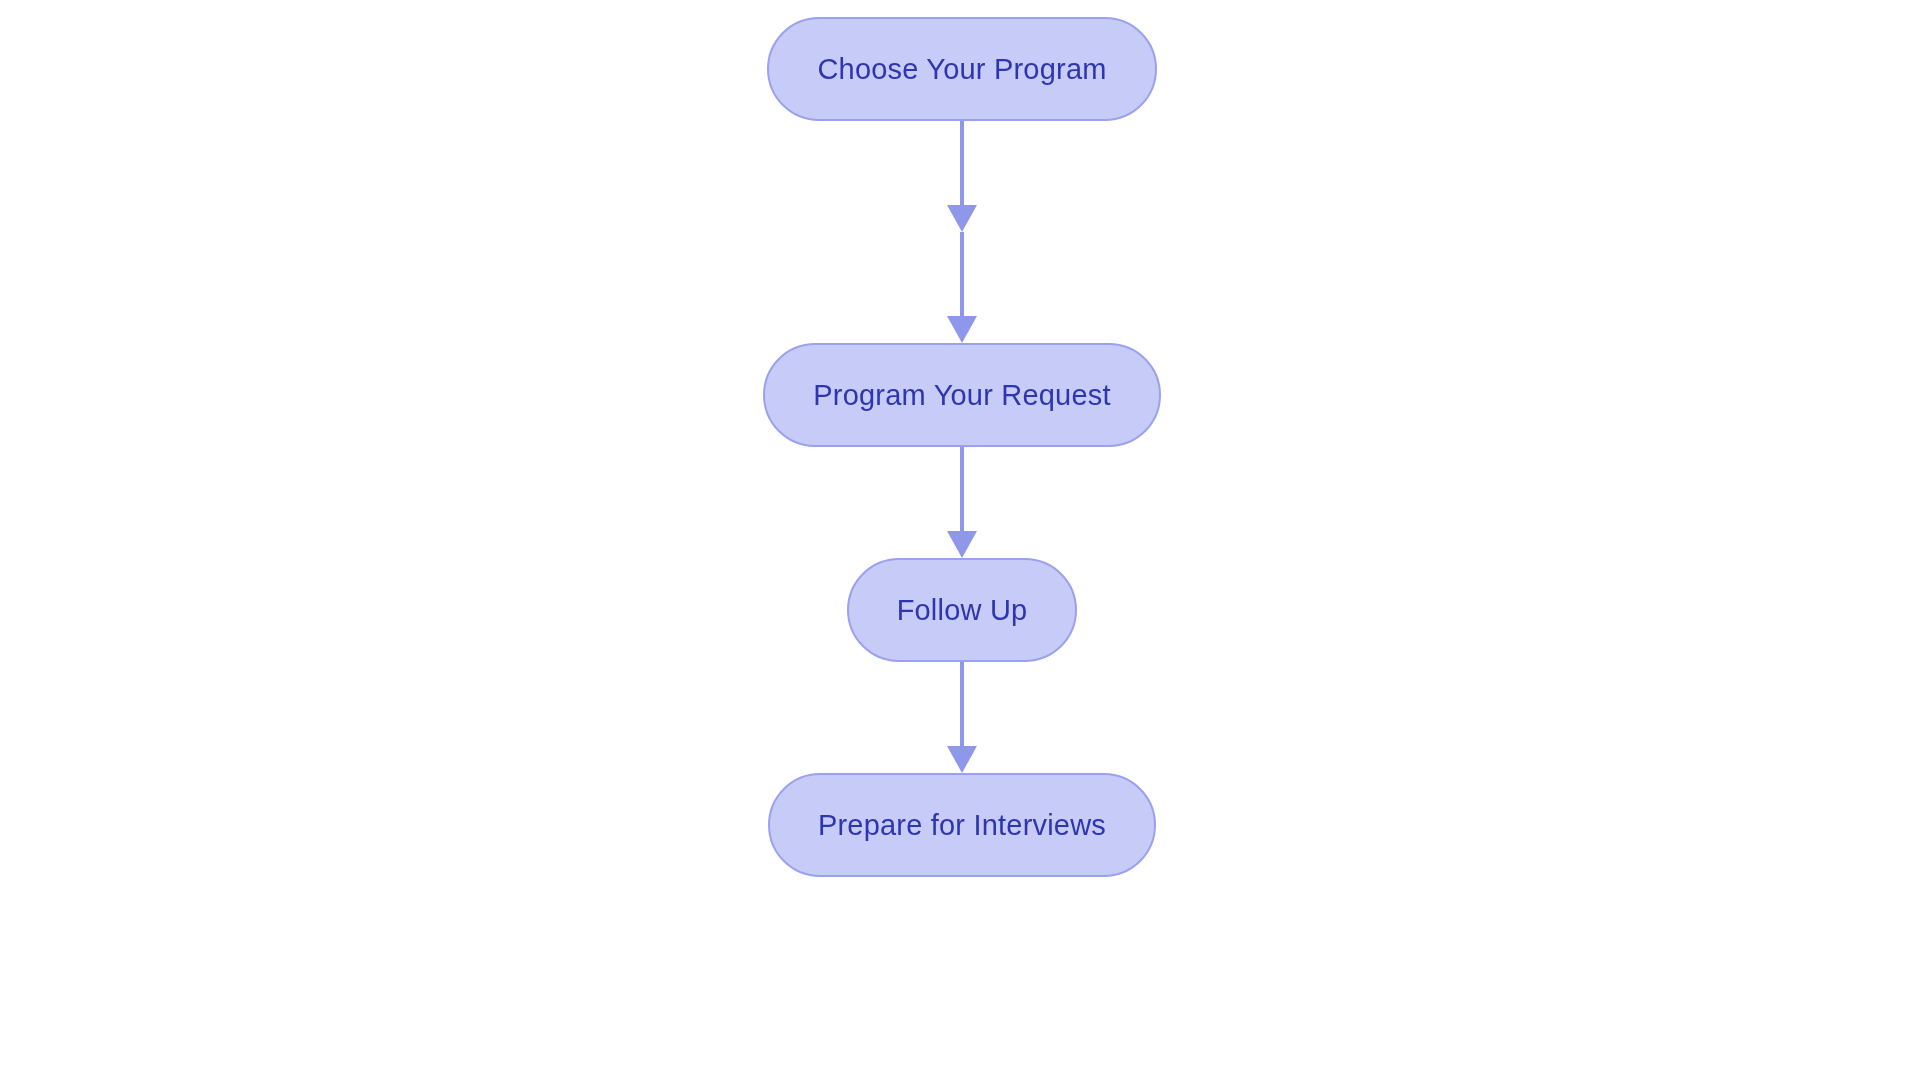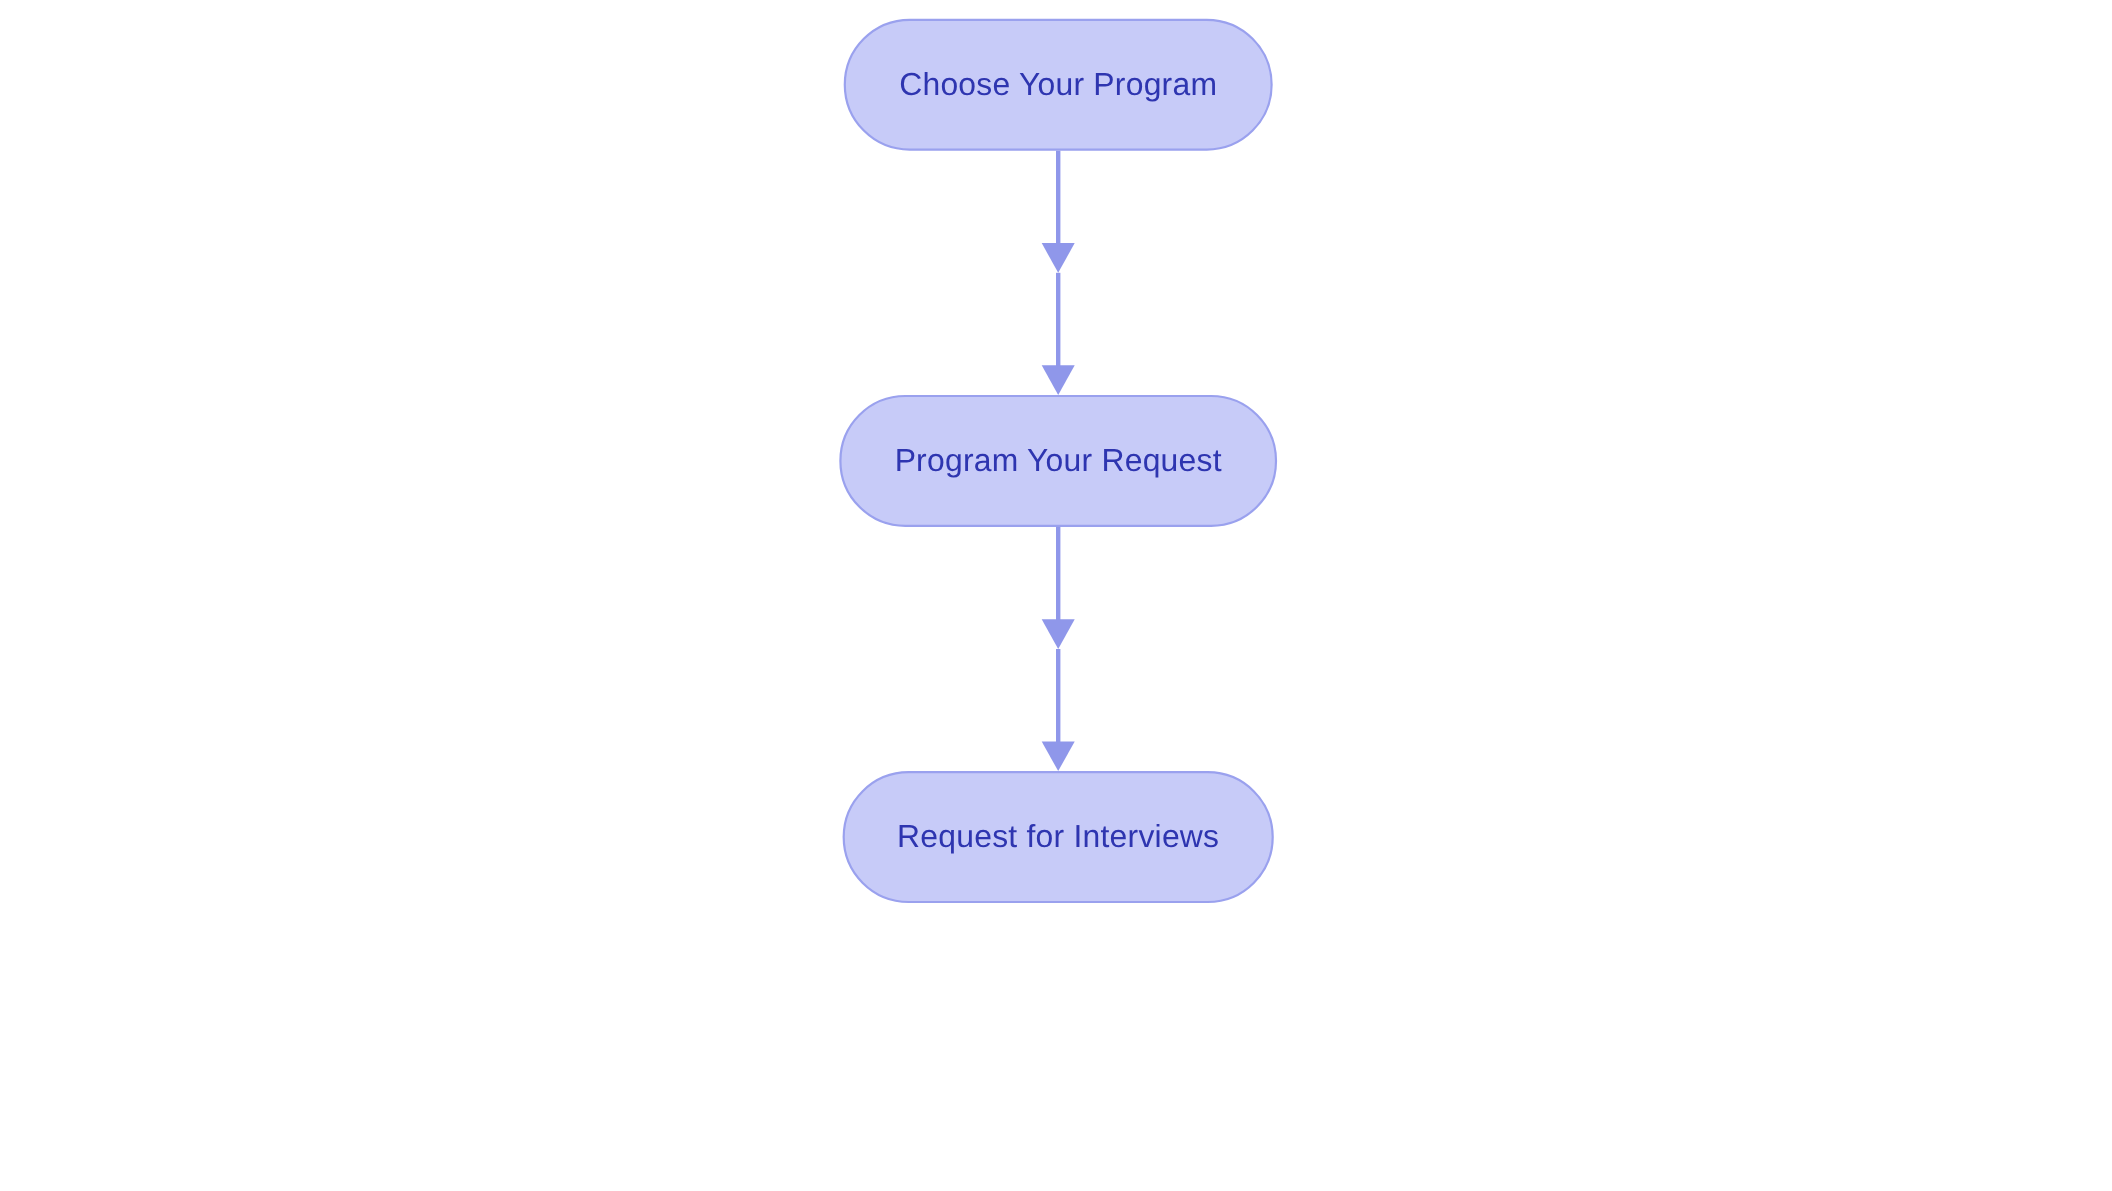--- a/index.html
+++ b/index.html
@@ -20,21 +20,21 @@
   .canvas {
     width: 1920px;
     height: 1083px;
     display: flex;
     flex-direction: column;
     align-items: center;
     padding-top: 17px;
     padding-left: 4px; 
   }
   .node {
-    height: 120px;
+    height: 104px;
     padding: 0 48px;
     min-width: 220px;
     display: flex;
     align-items: center;
     justify-content: center;
     background: var(--node-fill);
     border: 2px solid var(--node-border);
     border-radius: 60px;
     flex: 0 0 auto;
   }
@@ -94,23 +94,26 @@
 
   <div class="node">
     <span class="node-label">Program Your Request</span>
   </div>
 
   <div class="arrow">
     <div class="stem"></div>
     <div class="head"></div>
   </div>
 
+  <div class="node">
+    <span class="node-label">Follow Up</span>
+  </div>
 
   <div class="arrow">
     <div class="stem"></div>
     <div class="head"></div>
   </div>
 
   <div class="node">
-    <span class="node-label">Request for Interviews</span>
+    <span class="node-label">Prepare for Interviews</span>
   </div>
 
 </div>
 
 </body></html>

